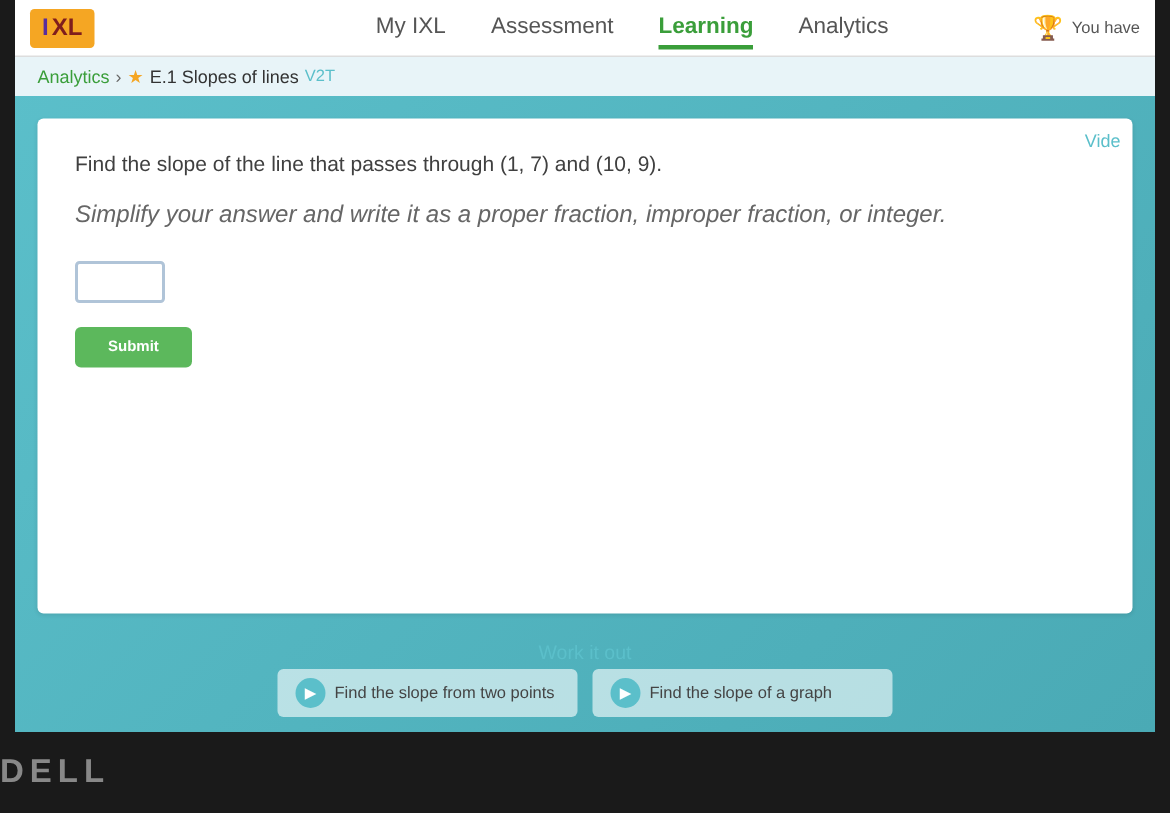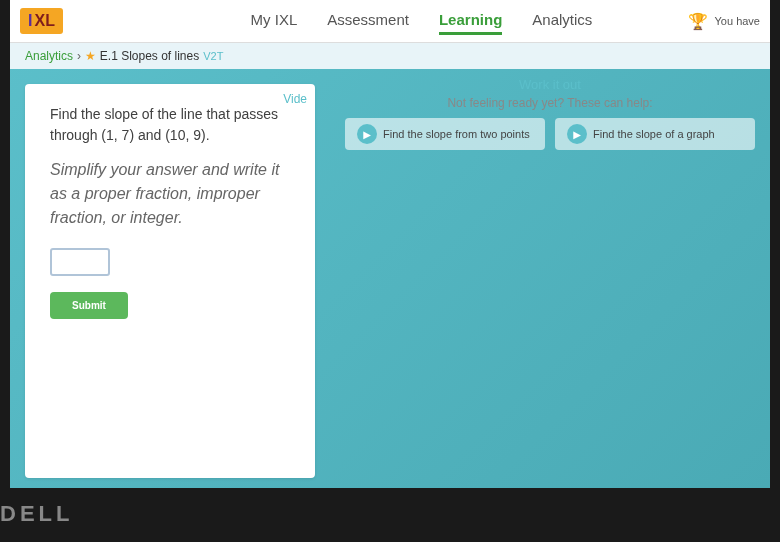--- a/index.html
+++ b/index.html
@@ -265,21 +265,21 @@
 
     .teal-bg {
       flex: 1;
       background: linear-gradient(135deg, #5bbfca 0%, #4aaab5 100%);
       display: flex;
       flex-direction: column;
     }
 
     .main-flex {
       display: flex;
-      flex-direction: row;
+      flex-direction: column;
       flex: 1;
       padding: 0;
     }
   </style>
 </head>
 <body>
 
 <div class="monitor">
   <div class="screen-wrapper">
 
@@ -319,21 +319,20 @@
           <p class="question-text">Find the slope of the line that passes through (1, 7) and (10, 9).</p>
           <p class="instruction-text">Simplify your answer and write it as a proper fraction, improper fraction, or integer.</p>
 
           <input class="answer-input" type="text" placeholder="" style="">
 
           <button class="submit-btn">Submit</button>
         </div>
 
         <div class="help-area">
           <div class="work-it-out">Work it out</div>
-          <div class="not-ready">Not feeling ready yet? These can help:</div>
           <div class="help-cards">
             <div class="help-card">
               <div class="help-card-icon">▶</div>
               <span>Find the slope from two points</span>
             </div>
             <div class="help-card">
               <div class="help-card-icon">▶</div>
               <span>Find the slope of a graph</span>
             </div>
           </div>

